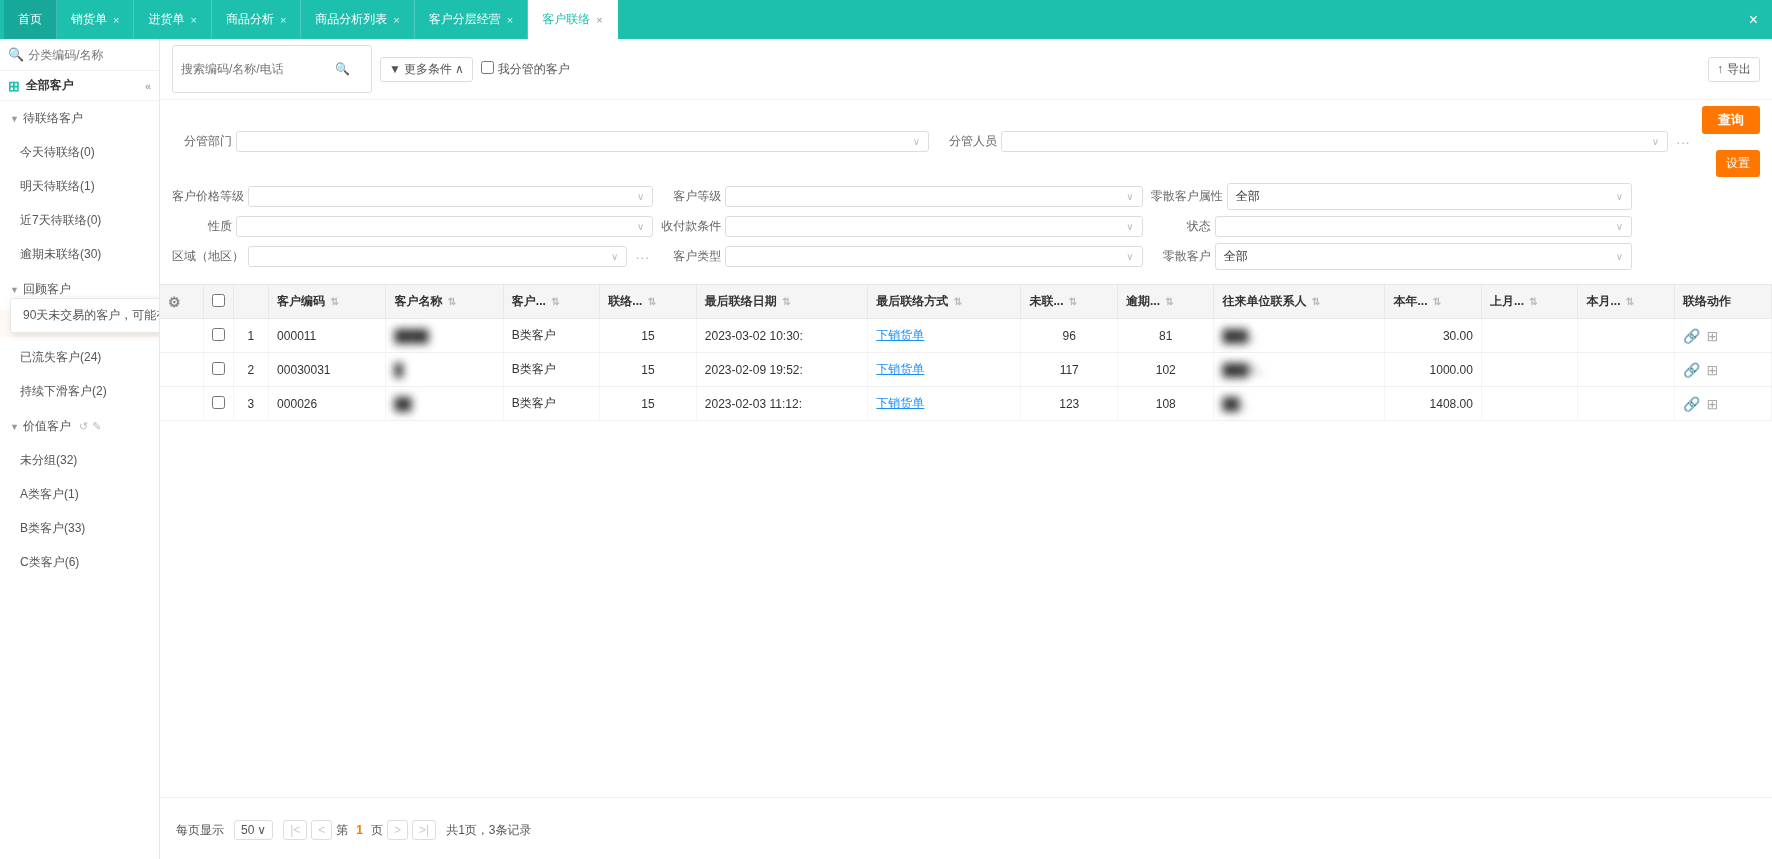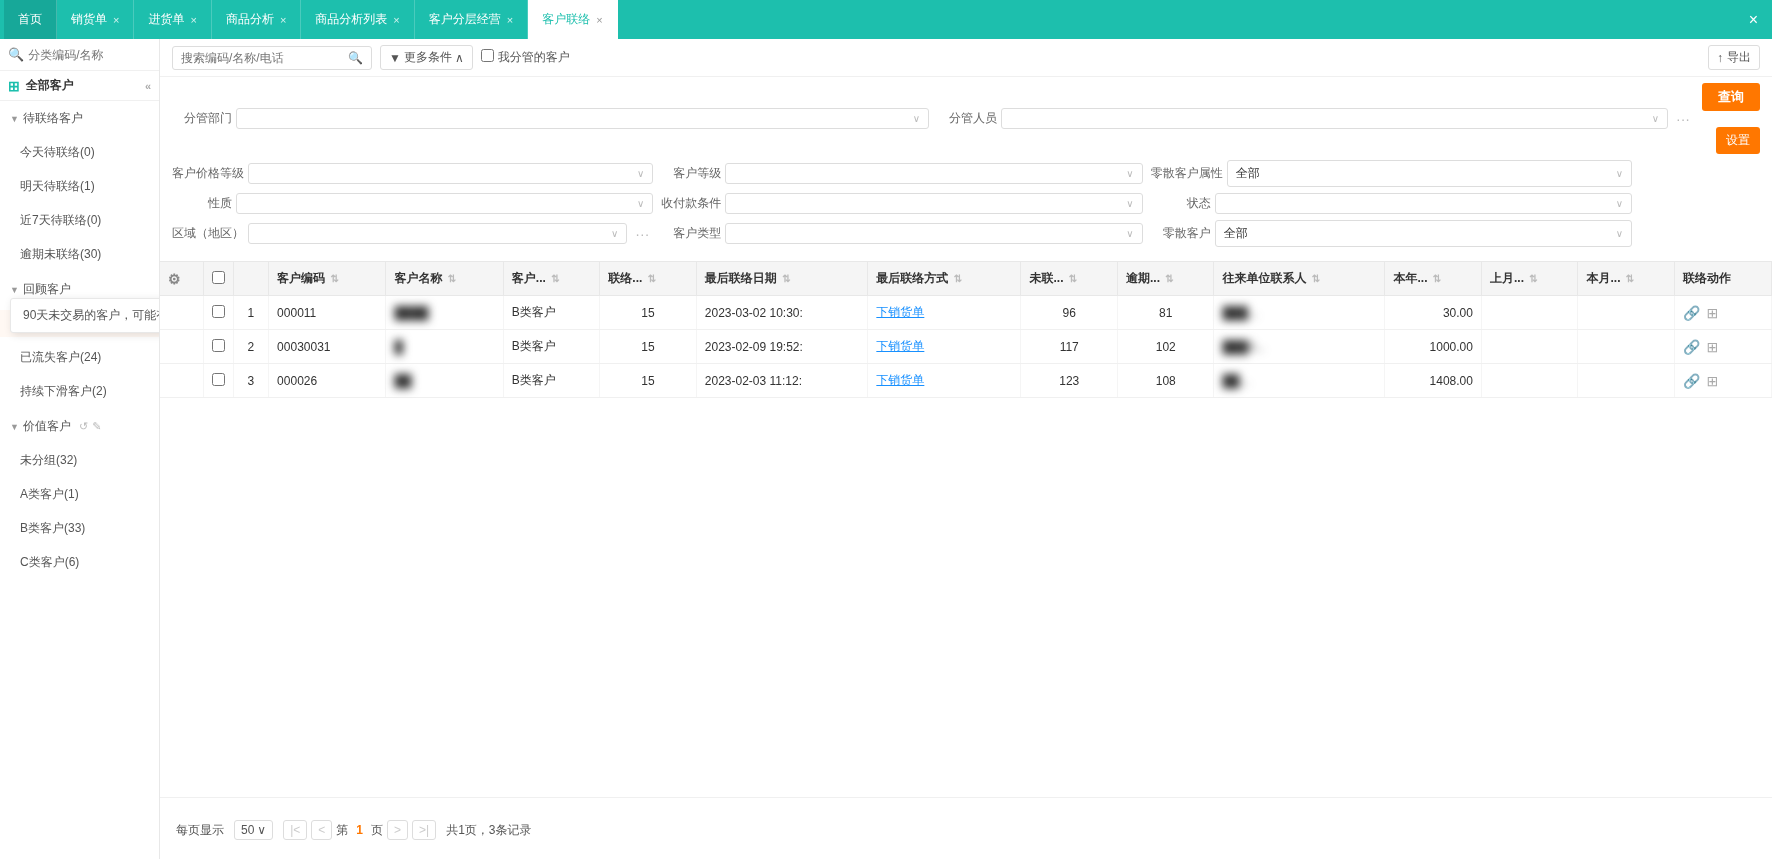--- a/index.html
+++ b/index.html
@@ -141,22 +141,22 @@
       padding: 6px 12px;
       border-bottom: 1px solid #f0f0f0;
       gap: 8px;
       background: #fff;
     }
     .search-input-wrap {
       display: flex;
       align-items: center;
       border: 1px solid #ddd;
       border-radius: 3px;
-      padding: 4px 8px;
-      gap: 17px;
+      padding: 16px 8px;
+      gap: 4px;
       width: 200px;
     }
     .search-input-wrap input {
       border: none;
       outline: none;
       font-size: 12px;
       width: 150px;
       color: #999;
     }
     .btn-more-filter {

